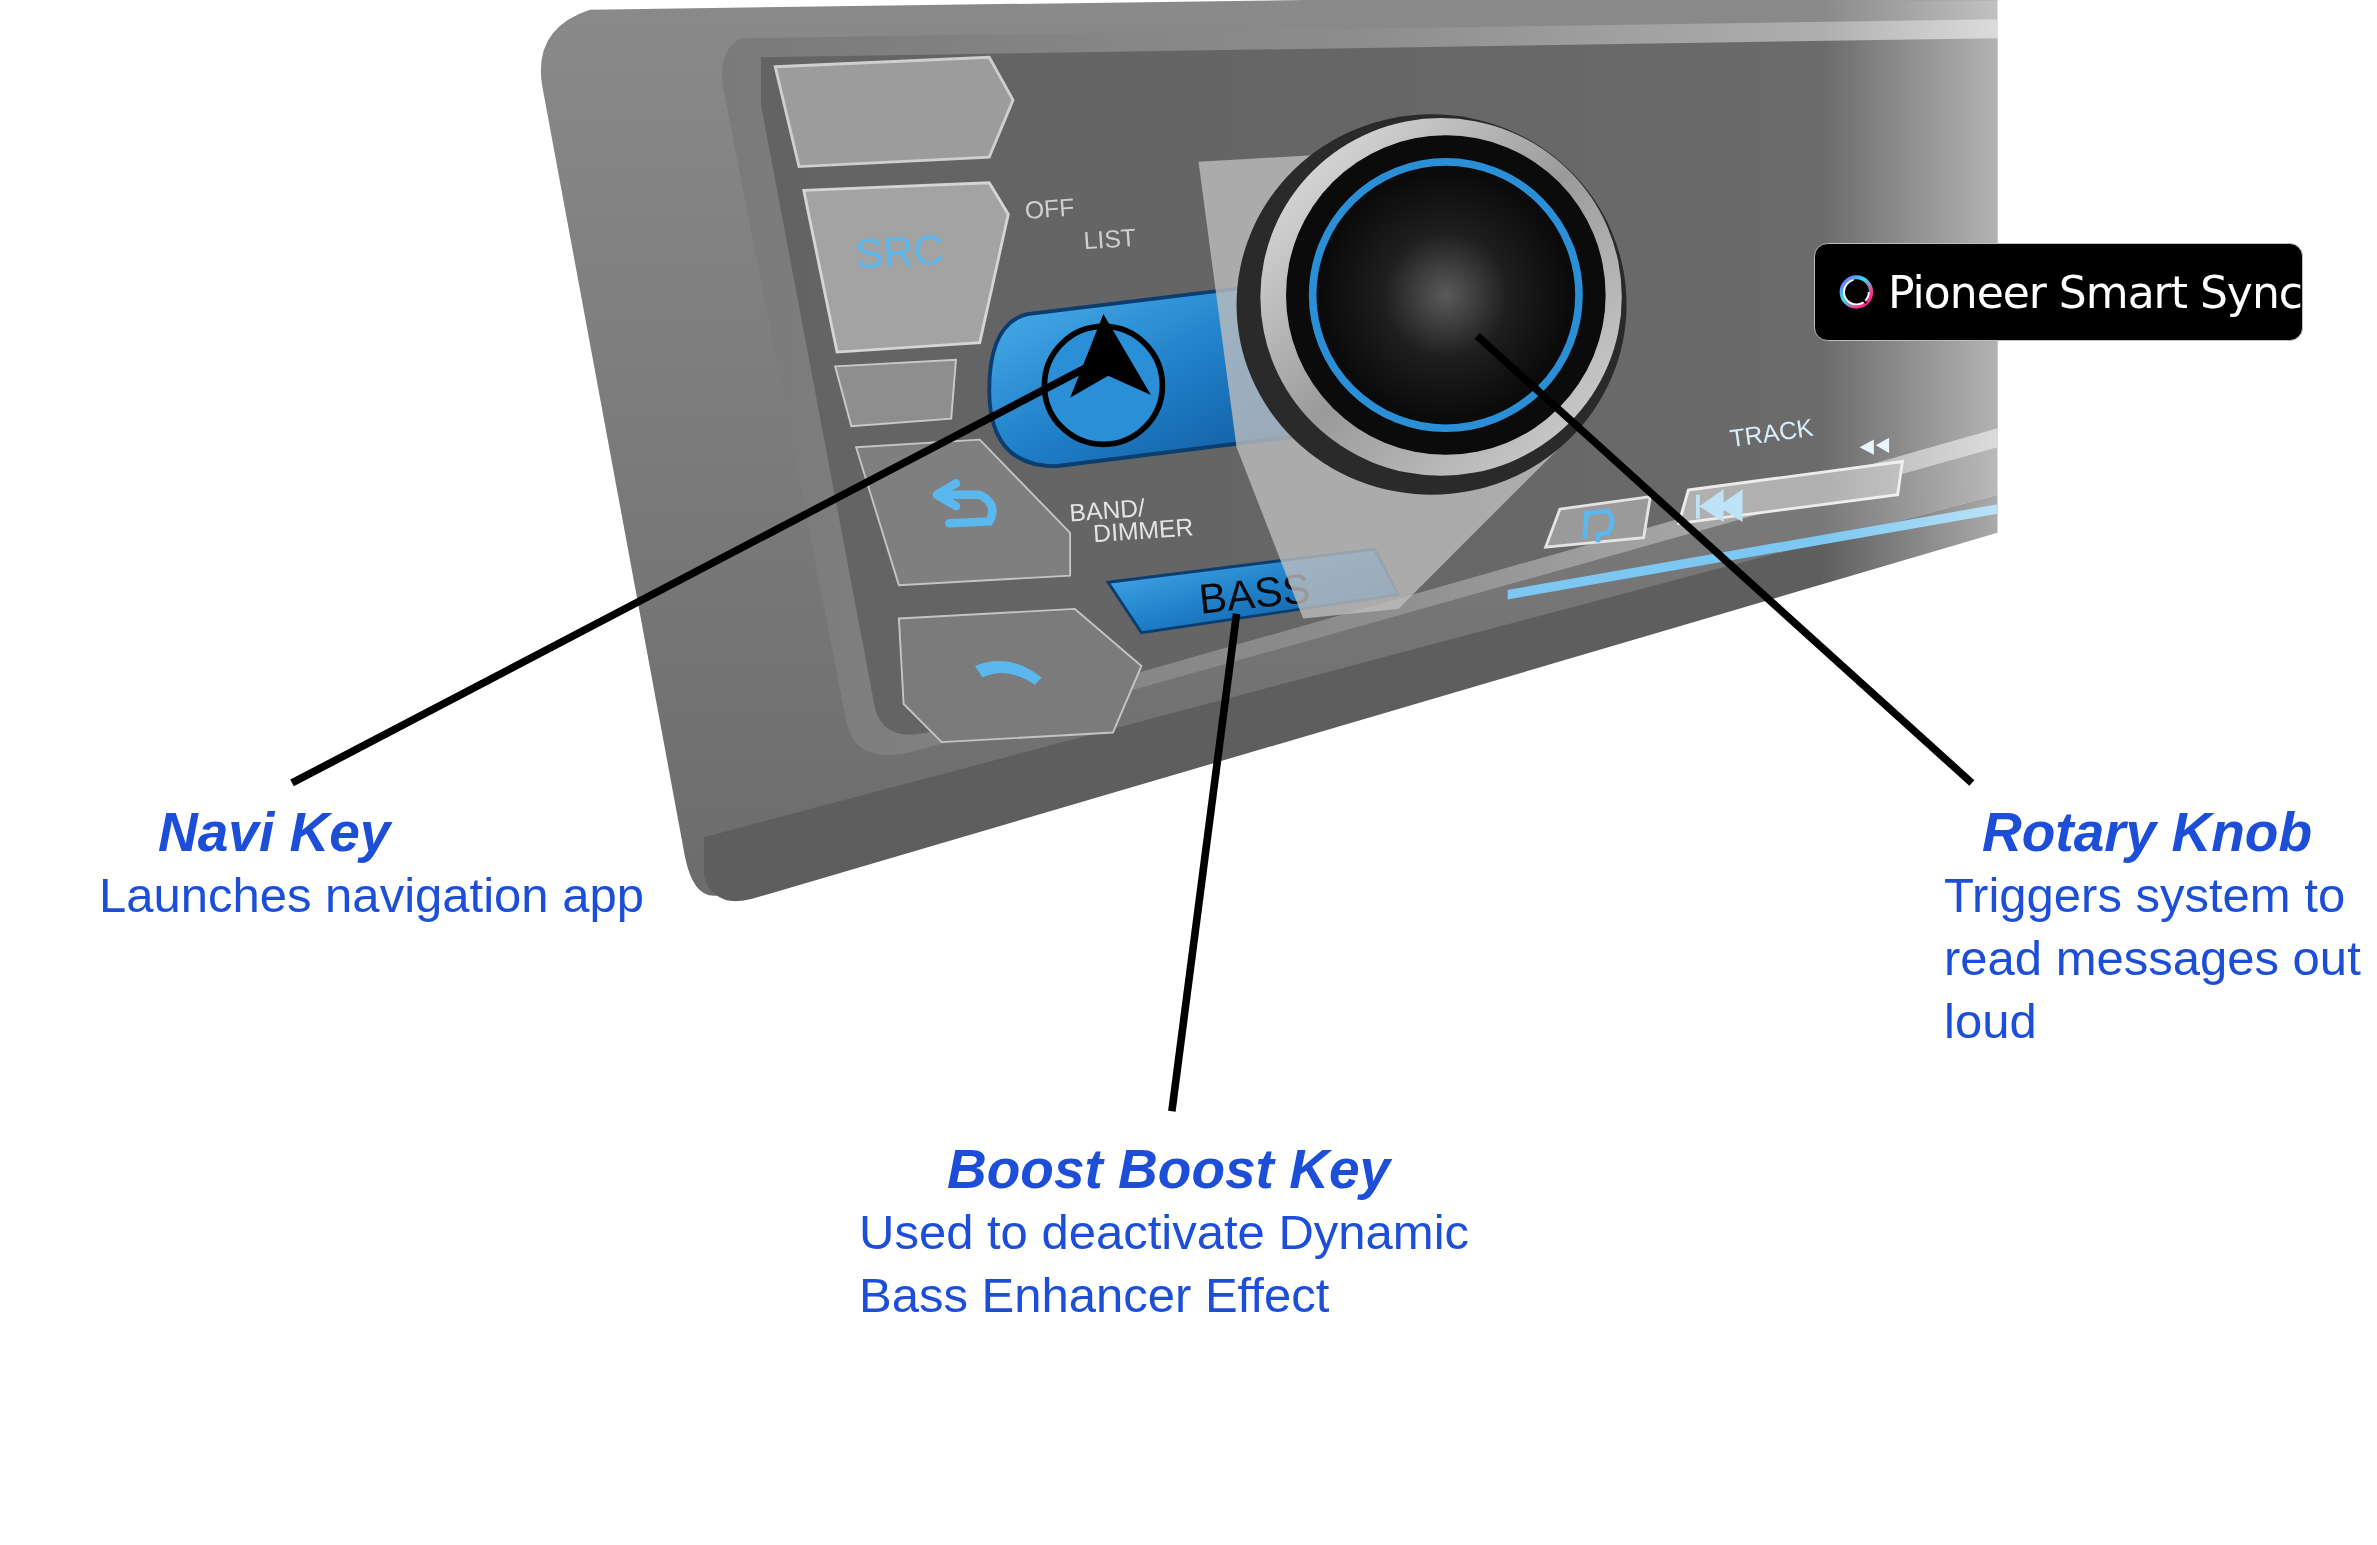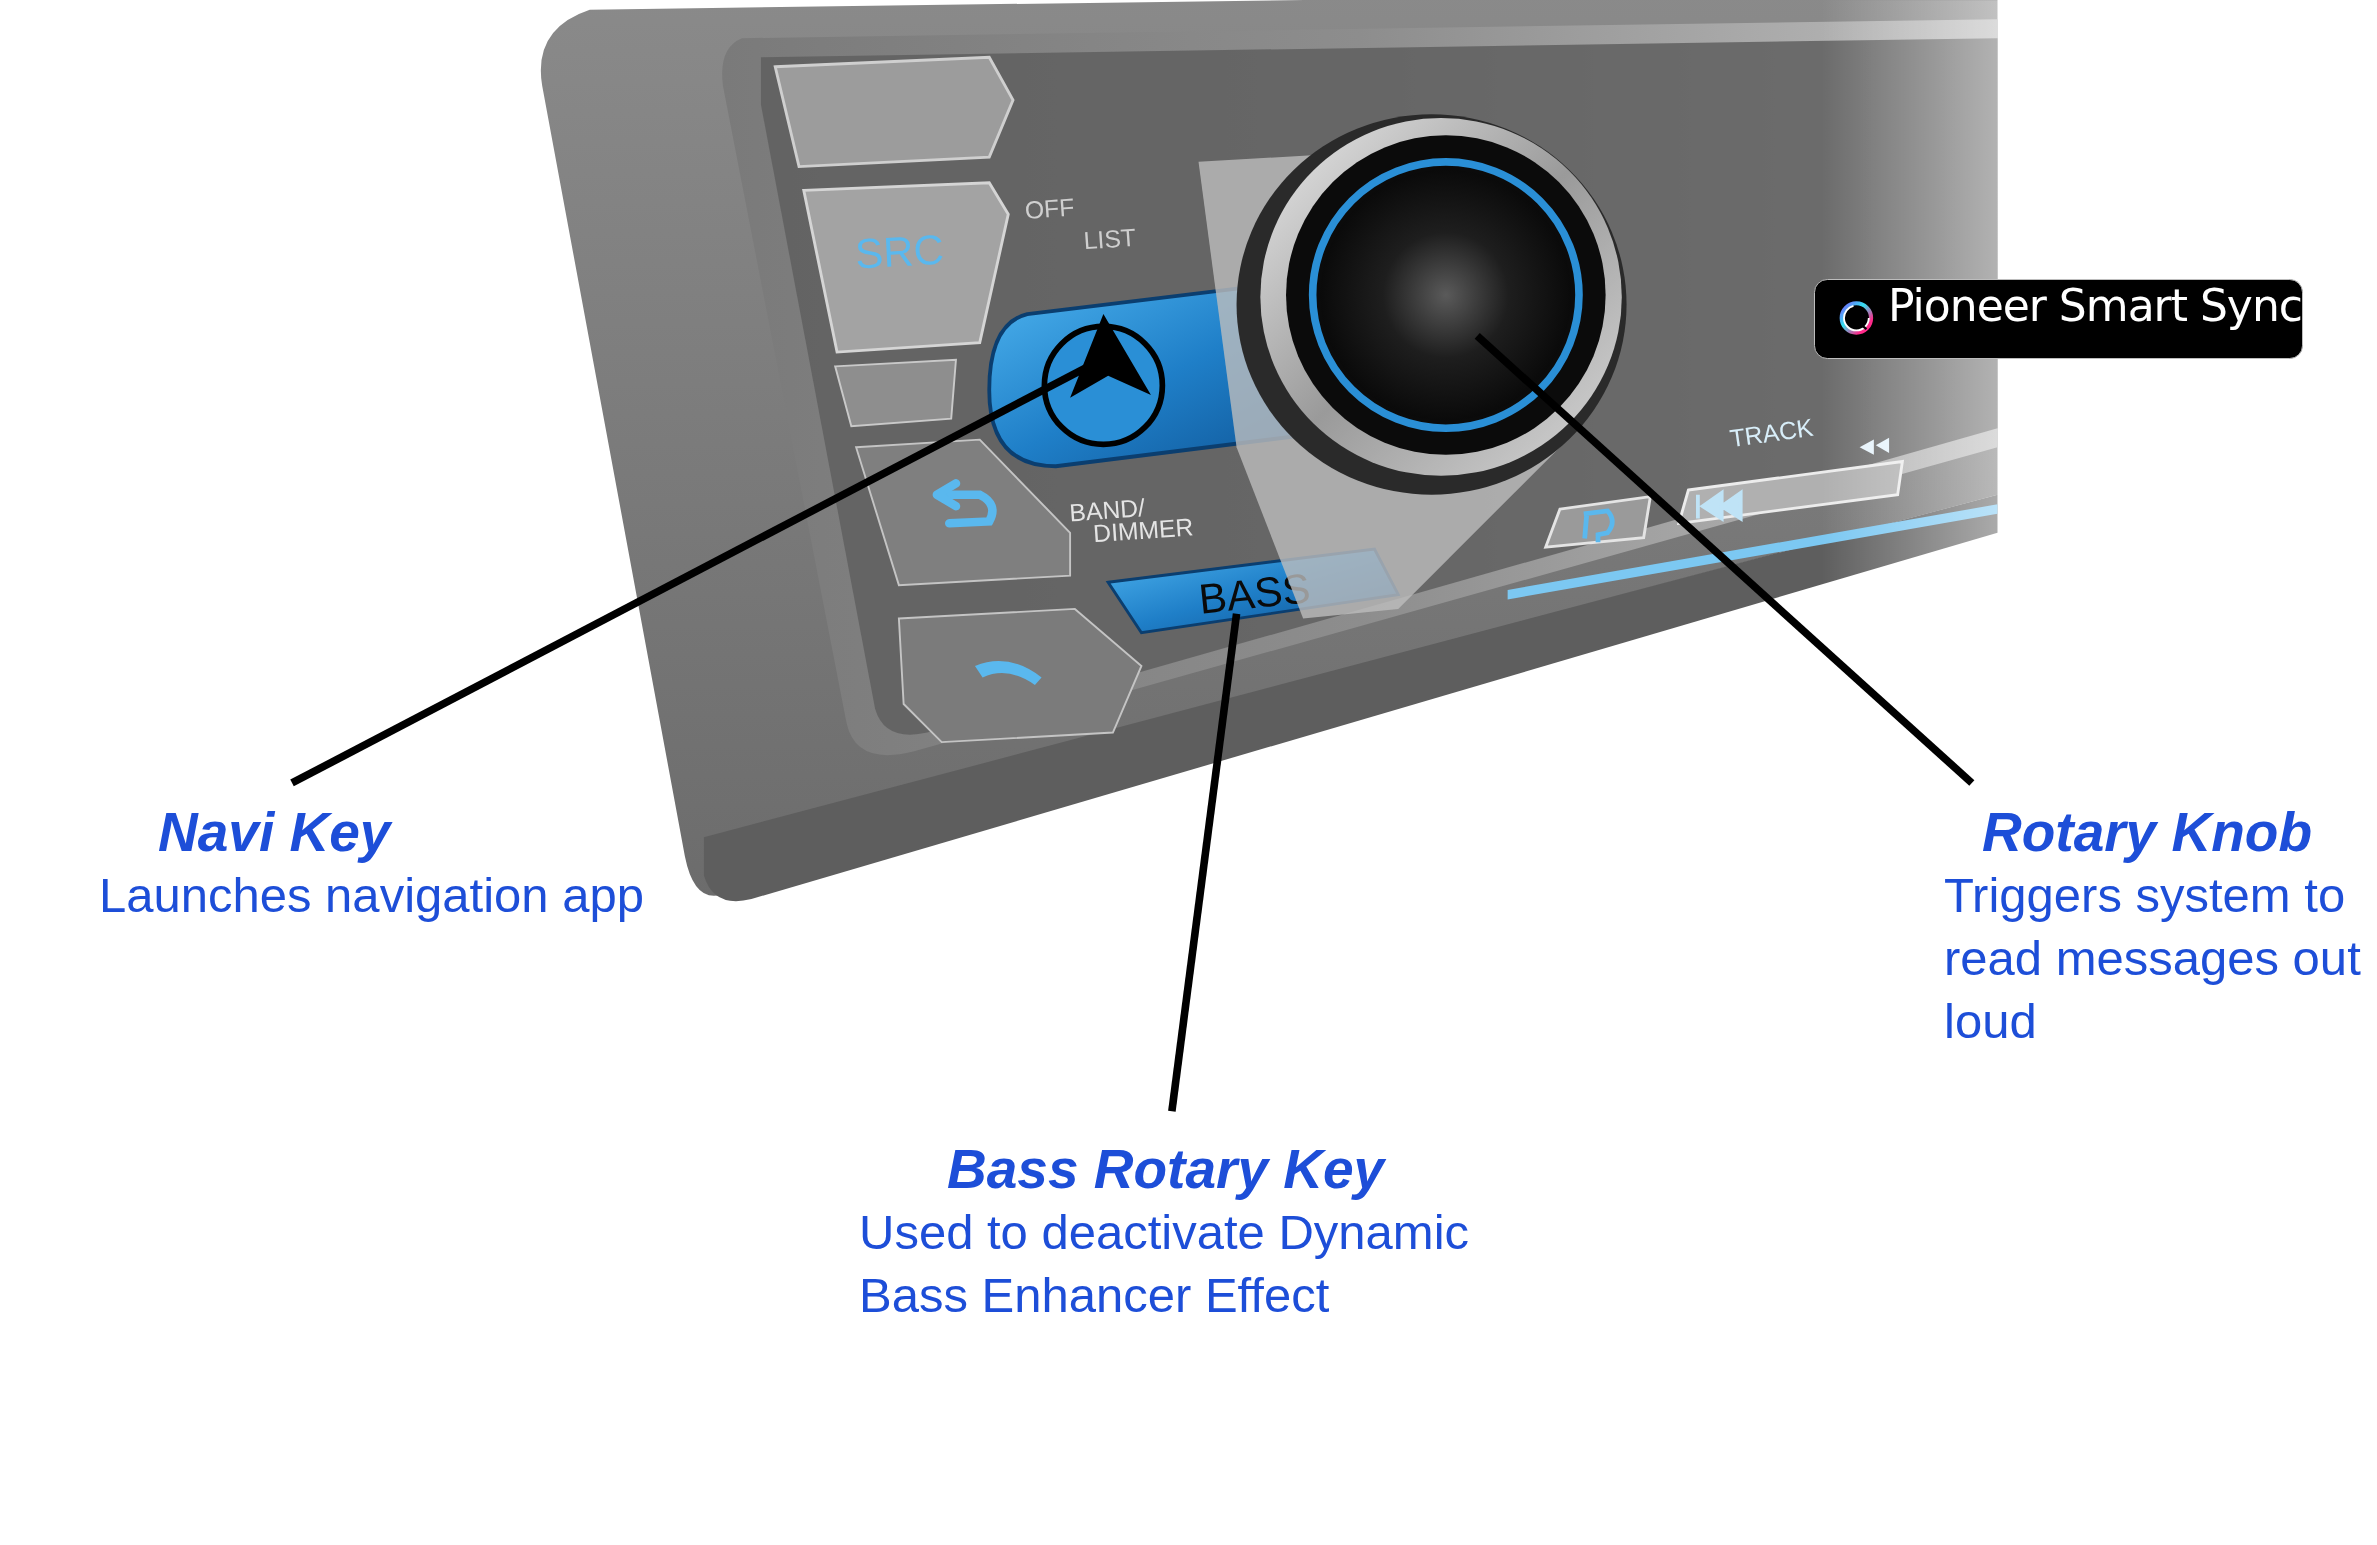--- a/index.html
+++ b/index.html
@@ -11,23 +11,23 @@
   .callout .desc { font-size: 49px; line-height: 63px; }
   #navi { left: 67px; top: 801px; }
   #navi .title { margin-left: 91px; }
   #navi .desc { width: 571px; margin-left: 32px; }
   #bass { left: 859px; top: 1138px; }
   #bass .title { margin-left: 88px; }
   #bass .desc { width: 723px; }
   #knob { left: 1944px; top: 801px; }
   #knob .title { margin-left: 38px; }
   #knob .desc { width: 476px; }
-  #pss { position: absolute; left: 1814px; top: 243px; width: 489px; height: 80px;
+  #pss { position: absolute; left: 1814px; top: 243px; width: 489px; height: 98px;
          background: #000; border-radius: 13.3px; border: 1.9px solid #bdbdbd; box-sizing: border-box;
-         display: flex; align-items: flex-start; margin-top: 36px; }
+         display: flex; align-items: center; }
   #pss .logo { width: 76px; height: 76px; margin-left: 23px; margin-right: 13.3px; }
   #pss .name { color: #fff; font-size: 44px; letter-spacing: -1px; white-space: nowrap;
                font-family: "DejaVu Sans", sans-serif; font-weight: normal; }
   .devlabel { font-family: "Liberation Sans Narrow", "Liberation Sans", sans-serif; }
 </style>
 </head>
 <body>
 
 <svg id="stage" viewBox="0 0 2500 1625" xmlns="http://www.w3.org/2000/svg">
   <defs>
@@ -141,21 +141,21 @@
   </svg>
   <span class="name">Pioneer Smart Sync</span>
 </div>
 
 <div class="callout" id="navi">
   <div class="title">Navi Key</div>
   <div class="desc">Launches navigation app</div>
 </div>
 
 <div class="callout" id="bass">
-  <div class="title">Bass Rotary Key</div>
+  <div class="title">Boost Boost Key</div>
   <div class="desc">Used to deactivate Dynamic Bass Enhancer Effect</div>
 </div>
 
 <div class="callout" id="knob">
   <div class="title">Rotary Knob</div>
   <div class="desc">Triggers system to read messages out loud</div>
 </div>
 
 
 </body></html>

